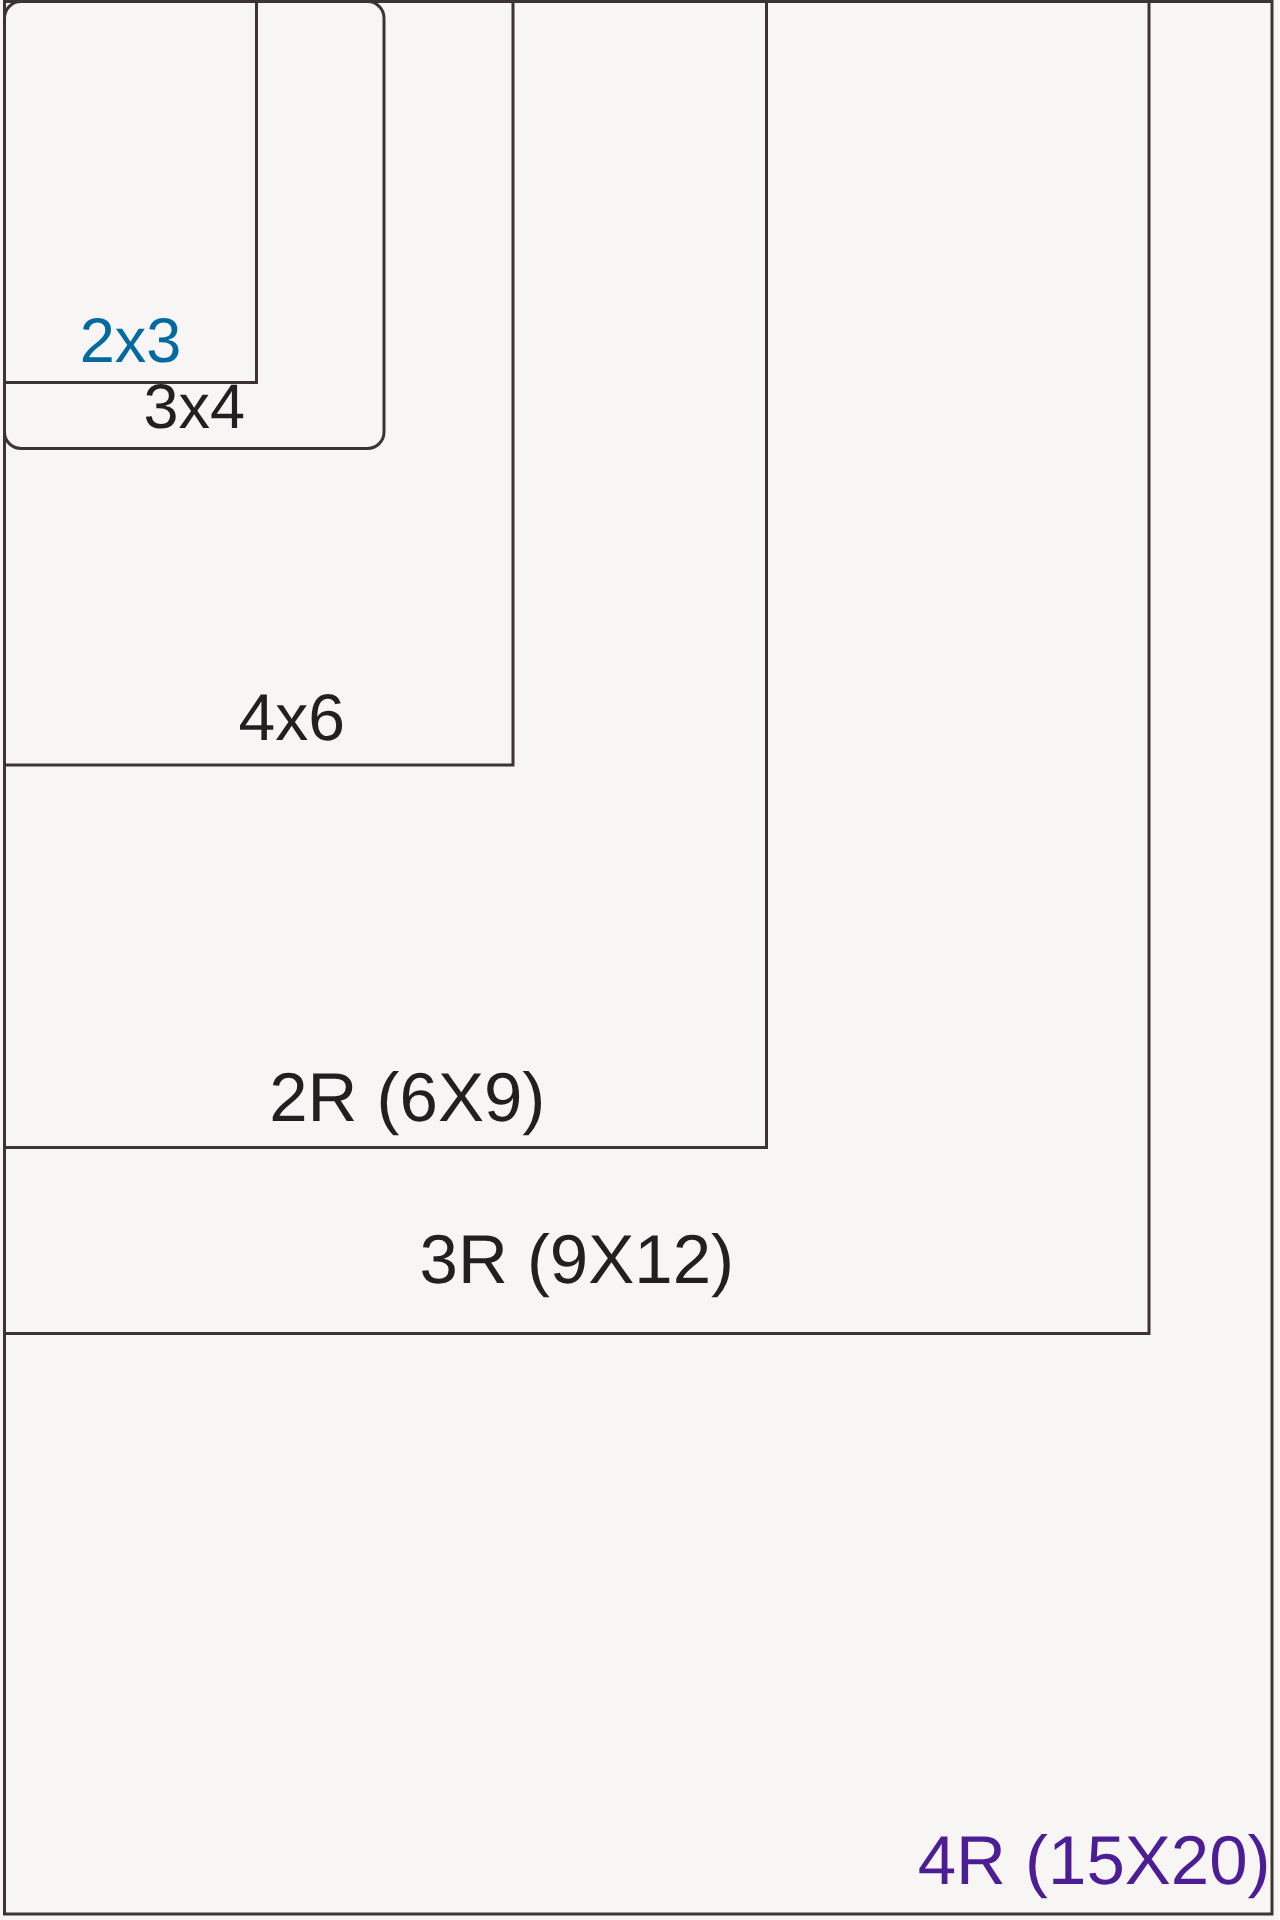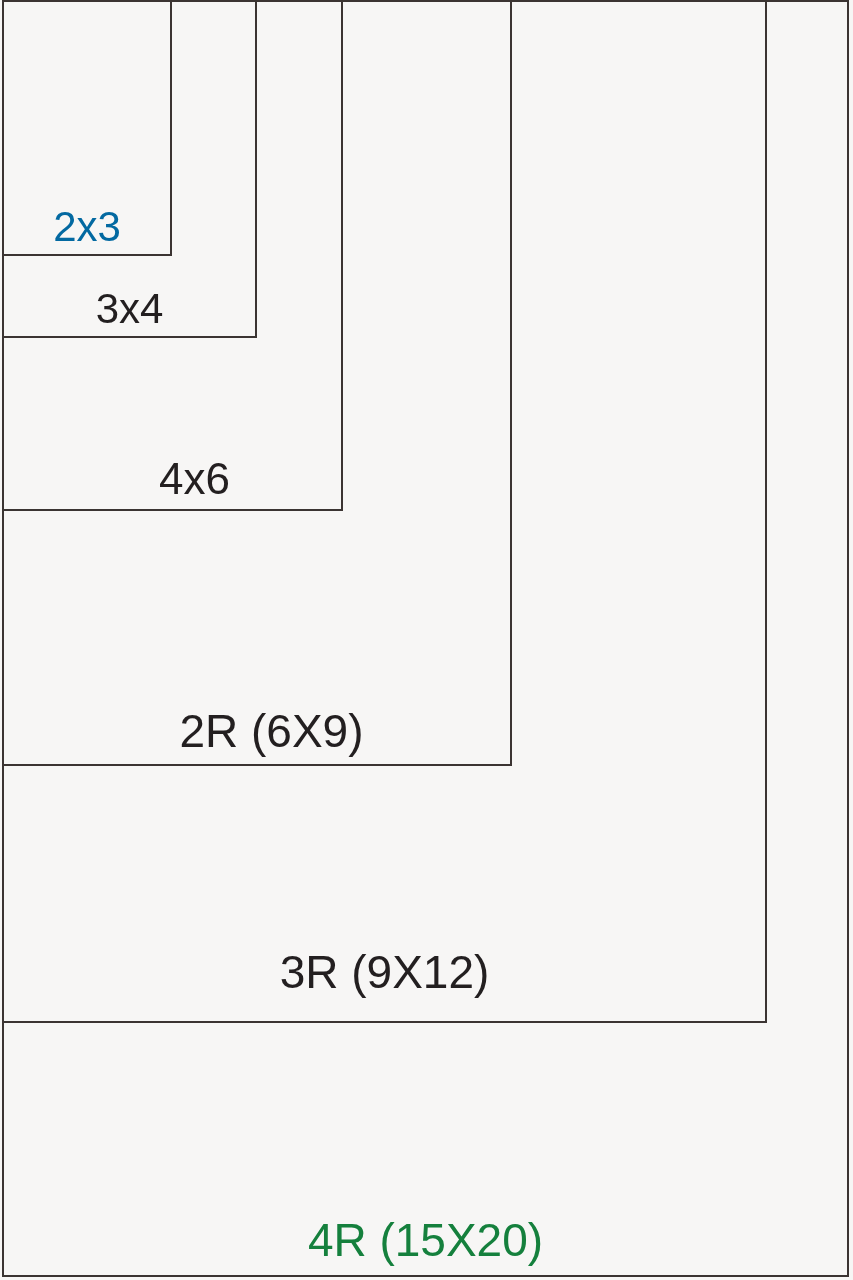--- a/index.html
+++ b/index.html
@@ -59,36 +59,36 @@
     height: 58px;
   }
   #brand-logo svg { display: block; width: 100%; height: 100%; }
 </style>
 </head>
 <body>
 
 <div id="stage" style="background: rgb(247, 246, 245);">
 
   <div class="frame outer" style="width: 847px; height: 1277px; z-index: 1; border-color: rgb(59, 52, 50);">
-    <span class="frame-label lbl-4r" style="color: #15803d;">4R (15X20)</span>
+    <span class="frame-label lbl-4r" style="color: #4c1d95; text-align: right;">4R (15X20)</span>
   </div>
 
-  <div class="frame" style="width: 765px; height: 1023px; z-index: 2; border-color: rgb(59, 52, 50);">
+  <div class="frame" style="width: 765px; height: 890px; z-index: 2; border-color: rgb(59, 52, 50);">
     <span class="frame-label lbl-3r" style="color: rgb(35, 31, 32);">3R (9X12)</span>
   </div>
 
   <div class="frame" style="width: 510px; height: 766px; z-index: 3; border-color: rgb(59, 52, 50);">
     <span class="frame-label lbl-2r" style="color: rgb(35, 31, 32); padding-left: 29px;">2R (6X9)</span>
   </div>
 
   <div class="frame" style="width: 341px; height: 511px; z-index: 4; border-color: rgb(59, 52, 50);">
     <span class="frame-label lbl-4x6" style="color: rgb(35, 31, 32); padding-left: 44px;">4x6</span>
   </div>
 
-  <div class="frame" style="width: 255px; height: 338px; z-index: 5; border-color: rgb(59, 52, 50);">
+  <div class="frame" style="width: 255px; height: 300px; z-index: 5; border-color: rgb(59, 52, 50); border-radius: 12px;">
     <span class="frame-label lbl-3x4" style="color: rgb(35, 31, 32);">3x4</span>
   </div>
 
   <div class="frame" style="width: 170px; height: 256px; z-index: 6; border-color: rgb(59, 52, 50);">
     <span class="frame-label lbl-2x3" style="color: #0369a1;">2x3</span>
   </div>
 
   <div id="brand-logo">
     <svg viewBox="0 0 318 58" xmlns="http://www.w3.org/2000/svg">
       <g id="abre-glyphs" fill="#2e3192">

